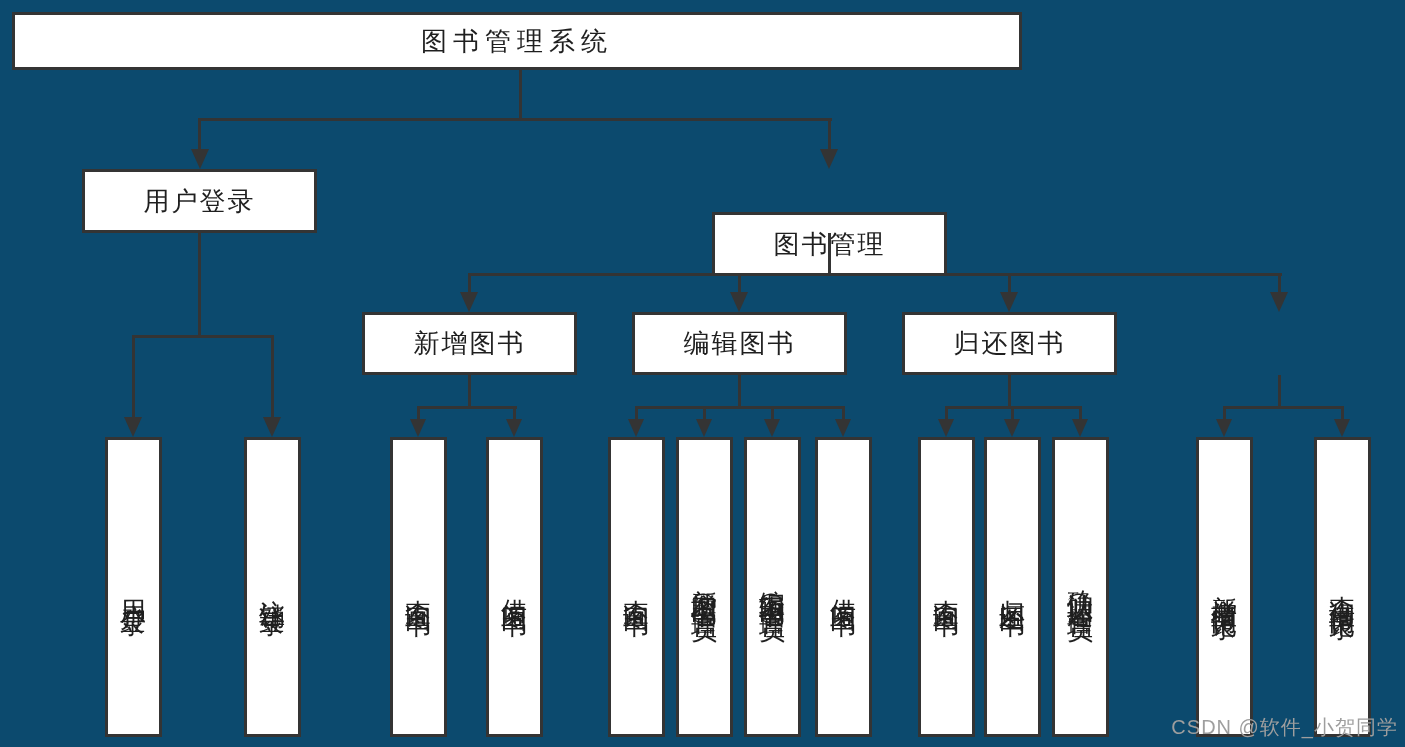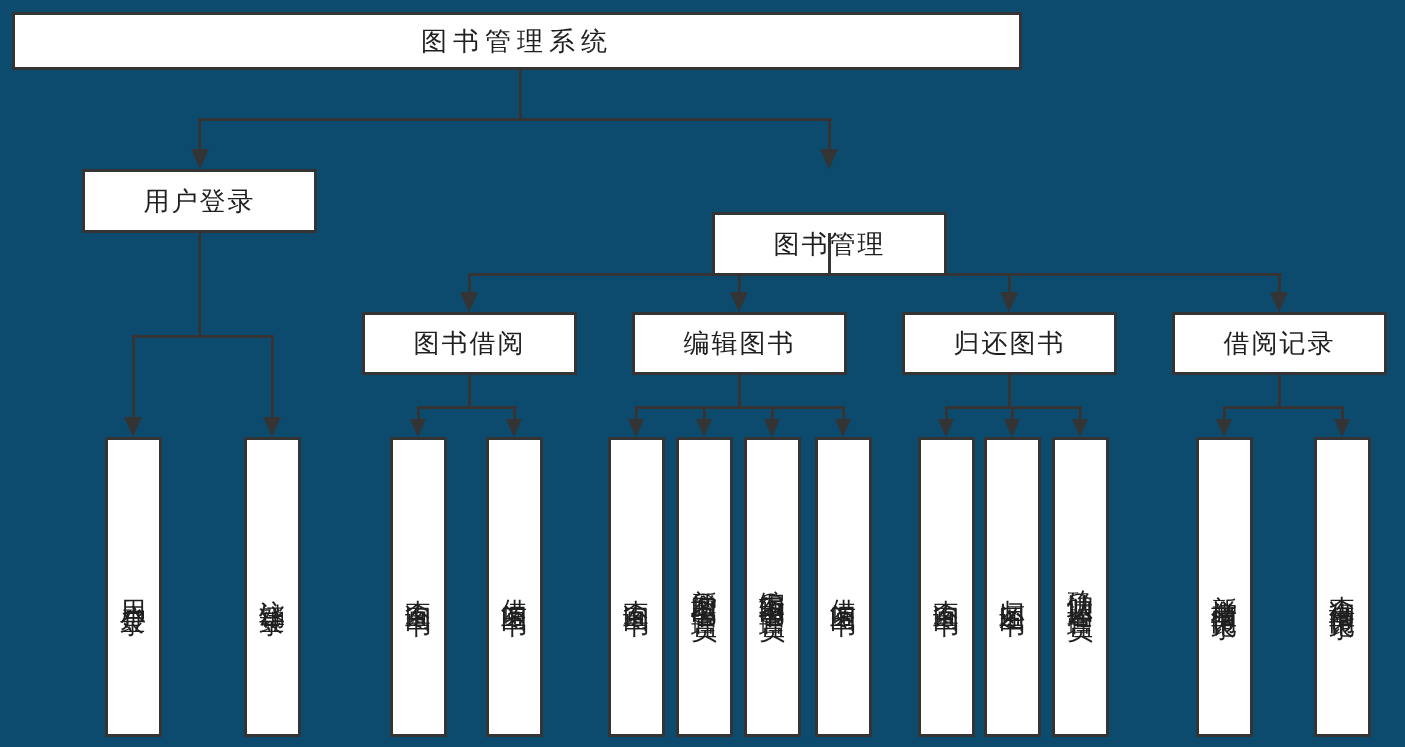--- a/index.html
+++ b/index.html
@@ -44,24 +44,23 @@
 </head>
 <body>
 
 <div class="canvas">
 
   <div class="box root-box">图书管理系统</div>
 
   <div class="box l2-a">用户登录</div>
   <div class="box l2-b">图书管理</div>
 
-  <div class="box l3" style="left:362px">图书借阅</div>
+  <div class="box l3" style="left:362px">新增图书</div>
   <div class="box l3" style="left:632px">编辑图书</div>
   <div class="box l3" style="left:902px">归还图书</div>
-  <div class="box l3" style="left:1172px">借阅记录</div>
 
   <div class="leaf" style="left:105px">
       <span class="vtext">用户登录</span>
     </div>
   <div class="leaf" style="left:244px">
       <span class="vtext">注销登录</span>
     </div>
 
   <div class="leaf" style="left:390px">
       <span class="vtext">查询图书</span>
@@ -152,14 +151,15 @@
   <div class="v" style="left:1079px;top:406px;height:14px"></div>
   <div class="ah ah-sm" style="left:1072px;top:419px"></div>
 
   <div class="v" style="left:1278px;top:375px;height:33px"></div>
   <div class="h" style="left:1223px;top:406px;width:121px"></div>
   <div class="v" style="left:1223px;top:406px;height:14px"></div>
   <div class="ah ah-sm" style="left:1216px;top:419px"></div>
   <div class="v" style="left:1341px;top:406px;height:14px"></div>
   <div class="ah ah-sm" style="left:1334px;top:419px"></div>
 
+  <div class="watermark">CSDN @软件_小贺同学</div>
 
 </div>
 
 </body></html>

